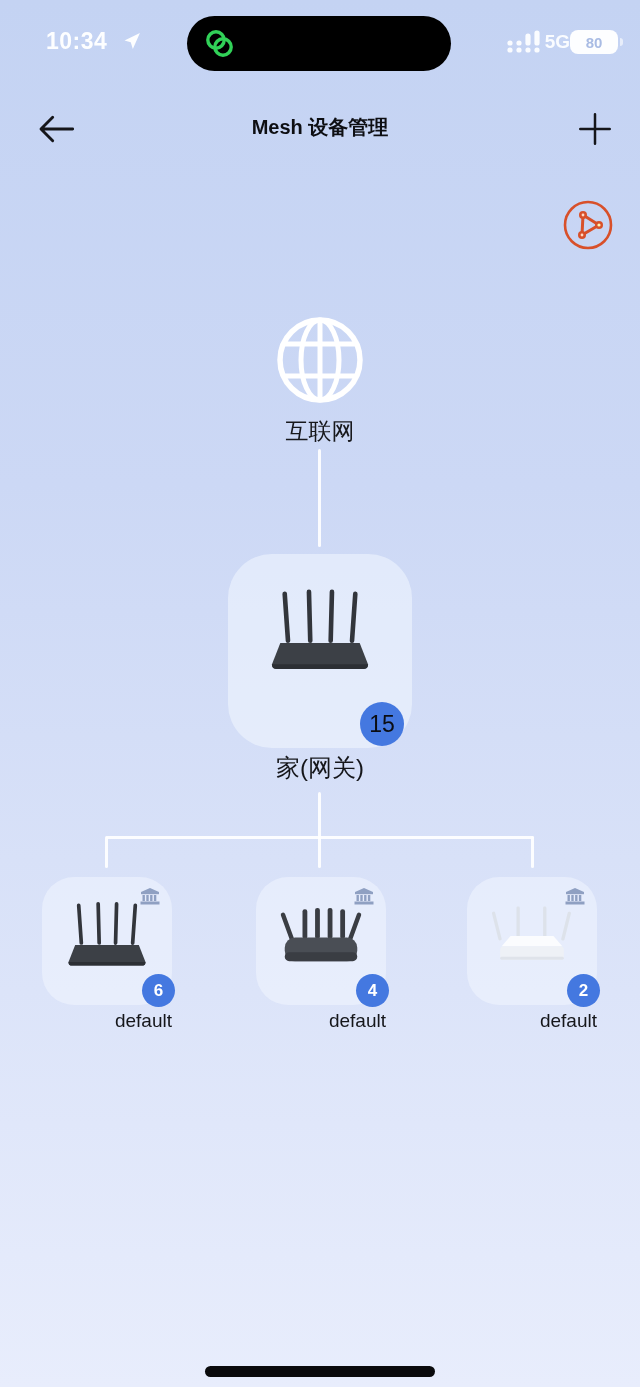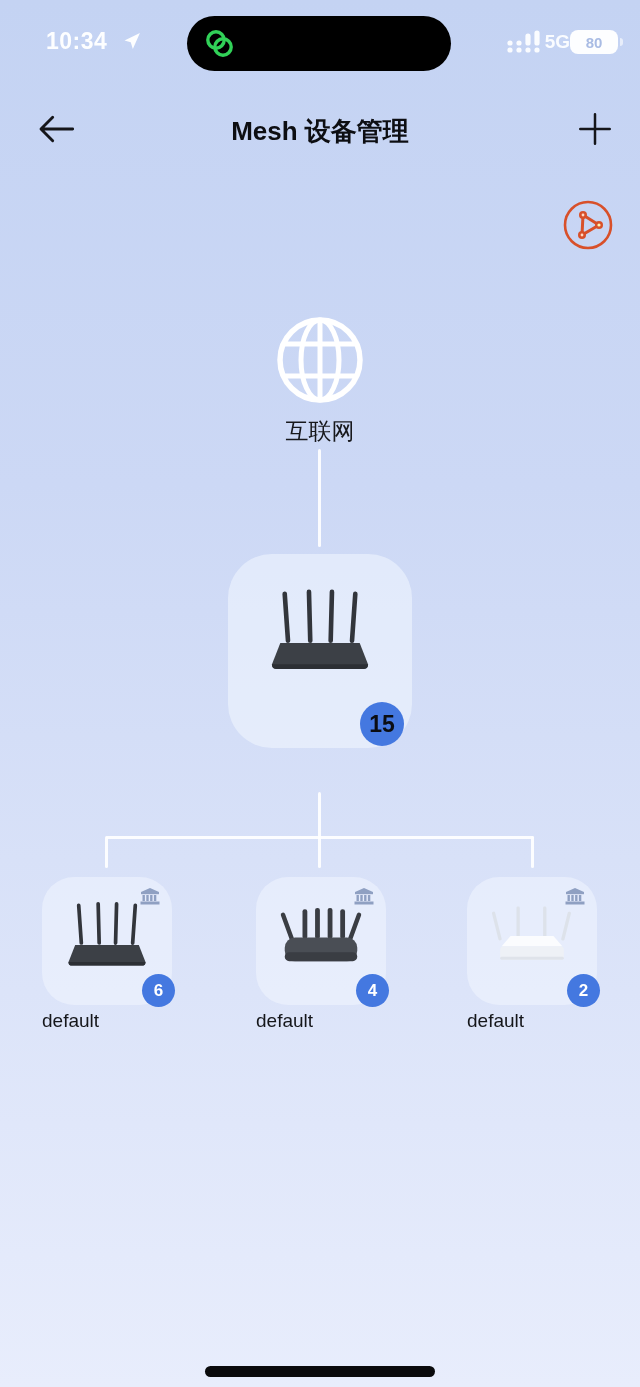--- a/index.html
+++ b/index.html
@@ -19,21 +19,21 @@
   .signal { width:40px; height:24px; }
   .net-label { font-size:19px; font-weight:600; color:#fafcff; }
   .battery { position:relative; width:48px; height:24px; background:rgba(255,255,255,.96); border-radius:8px;
              display:flex; align-items:center; justify-content:center; }
   .battery-num { font-size:15px; font-weight:700; color:#a9bce4; }
   .battery-nub { position:absolute; right:-5px; top:8px; width:3px; height:8px; background:rgba(255,255,255,.6); border-radius:0 3px 3px 0; }
   
   .header { position:absolute; top:100px; left:0; right:0; height:56px; }
   .back-btn { position:absolute; left:36px; top:12px; width:40px; height:34px; cursor:pointer; }
   .add-btn { position:absolute; right:28px; top:12px; width:34px; height:34px; cursor:pointer; }
-  .title { position:absolute; left:0; right:0; top:14px; text-align:center; font-size:26px; font-weight:700; color:#0d0e12; }
+  .title { position:absolute; left:0; right:0; top:14px; text-align:center; font-size:20px; font-weight:700; color:#0d0e12; }
   
   .topo-btn { position:absolute; right:25px; top:198px; width:54px; height:54px; cursor:pointer; }
   
   .internet-node { position:absolute; left:0; right:0; top:316px; text-align:center; }
   .globe { width:88px; height:88px; margin:0 auto; display:block; }
   .internet-label { margin-top:12px; font-size:23px; color:#17181c;text-align:center; }
   .vline { position:absolute; background:rgba(255,255,255,.92); width:3px; border-radius:2px; }
   .hline { position:absolute; background:rgba(255,255,255,.92); height:3px; border-radius:2px; }
   .v-internet { left:318px; top:449px; height:98px; }
   .v-gw-down  { left:318px; top:792px; height:46px; }
@@ -41,31 +41,31 @@
   .v-child1   { left:105px; top:836px; height:32px; }
   .v-child2   { left:318px; top:836px; height:32px; }
   .v-child3   { left:531px; top:836px; height:32px; }
   .gw-card {
     position:absolute; left:228px; top:554px; width:184px; height:194px;
     background:rgba(243,247,255,.55); border-radius:44px; cursor:pointer;
   }
   .gw-router { position:absolute; left:32px; top:30px; width:120px; height:96px; }
   .badge { position:absolute; border-radius:50%; display:flex; align-items:center; justify-content:center;
            background:var(--badge-blue,#4478e0); }
-  .gw-badge { right:8px; bottom:2px; width:44px; height:44px; font-size:23px; font-weight:700; color:#0b0d12; }
+  .gw-badge { right:8px; bottom:2px; width:44px; height:44px; font-size:23px; font-weight:400; color:#0b0d12; }
   .gw-label { position:absolute; left:0; right:0; top:752px; text-align:center; font-size:24px; color:#15161a; }
   .child-card {
     position:absolute; top:877px; width:130px; height:128px;
     background:rgba(243,247,255,.5); border-radius:32px; cursor:pointer;
   }
   .cc-1 { left:42px; } .cc-2 { left:256px; } .cc-3 { left:467px; }
   .child-router { position:absolute; left:15px; top:22px; width:100px; height:74px; }
   .wired-icon { position:absolute; right:11px; top:10px; width:22px; height:19px; }
   .child-badge { right:-3px; bottom:-2px; width:33px; height:33px; font-size:17px; font-weight:600; color:#fff; }
-  .child-label { position:absolute; top:1010px; width:130px; text-align:left; font-size:19px; color:#15161a; }
+  .child-label { position:absolute; top:1010px; width:130px; text-align:right; font-size:19px; color:#15161a; }
   .cl-1 { left:42px; } .cl-2 { left:256px; } .cl-3 { left:467px; }
   
   .home-indicator { position:absolute; left:205px; top:1366px; width:230px; height:11px; background:#0a0a0c; border-radius:6px; }
 </style>
 </head>
 <body>
 
 <div class="screen">
 
   <div class="statusbar">
@@ -143,20 +143,21 @@
         <rect x="28" y="6" width="5" height="56" rx="2.5" transform="rotate(-4 30 62)"></rect>
         <rect x="52" y="4" width="5" height="58" rx="2.5" transform="rotate(-1.5 54 62)"></rect>
         <rect x="74" y="4" width="5" height="58" rx="2.5" transform="rotate(1.5 76 62)"></rect>
         <rect x="97" y="6" width="5" height="56" rx="2.5" transform="rotate(4 99 62)"></rect>
       </g>
       <path d="M22 62 L108 62 L117 85 Q117 90 112 90 L18 90 Q13 90 13 85 Z" fill="#3c4046"></path>
       <path d="M13 85 L117 85 L117 86 Q117 90 112 90 L18 90 Q13 90 13 86 Z" fill="#2c2f34"></path>
     </svg>
     <div class="badge gw-badge">15</div>
   </div>
+  <div class="gw-label">家(网关)</div>
 
   <div class="child-card cc-1">
     <svg class="wired-icon" viewBox="0 0 22 19">
       <path d="M2 5 L11 1 L20 5 Z" fill="#8fa0c2"></path>
       <rect x="2" y="5" width="18" height="2.2" fill="#8fa0c2"></rect>
       <g fill="#8fa0c2">
         <rect x="3.5" y="8" width="2.4" height="6"></rect>
           <rect x="7.3" y="8" width="2.4" height="6"></rect>
         <rect x="11.1" y="8" width="2.4" height="6"></rect>
           <rect x="14.9" y="8" width="2.4" height="6"></rect>

